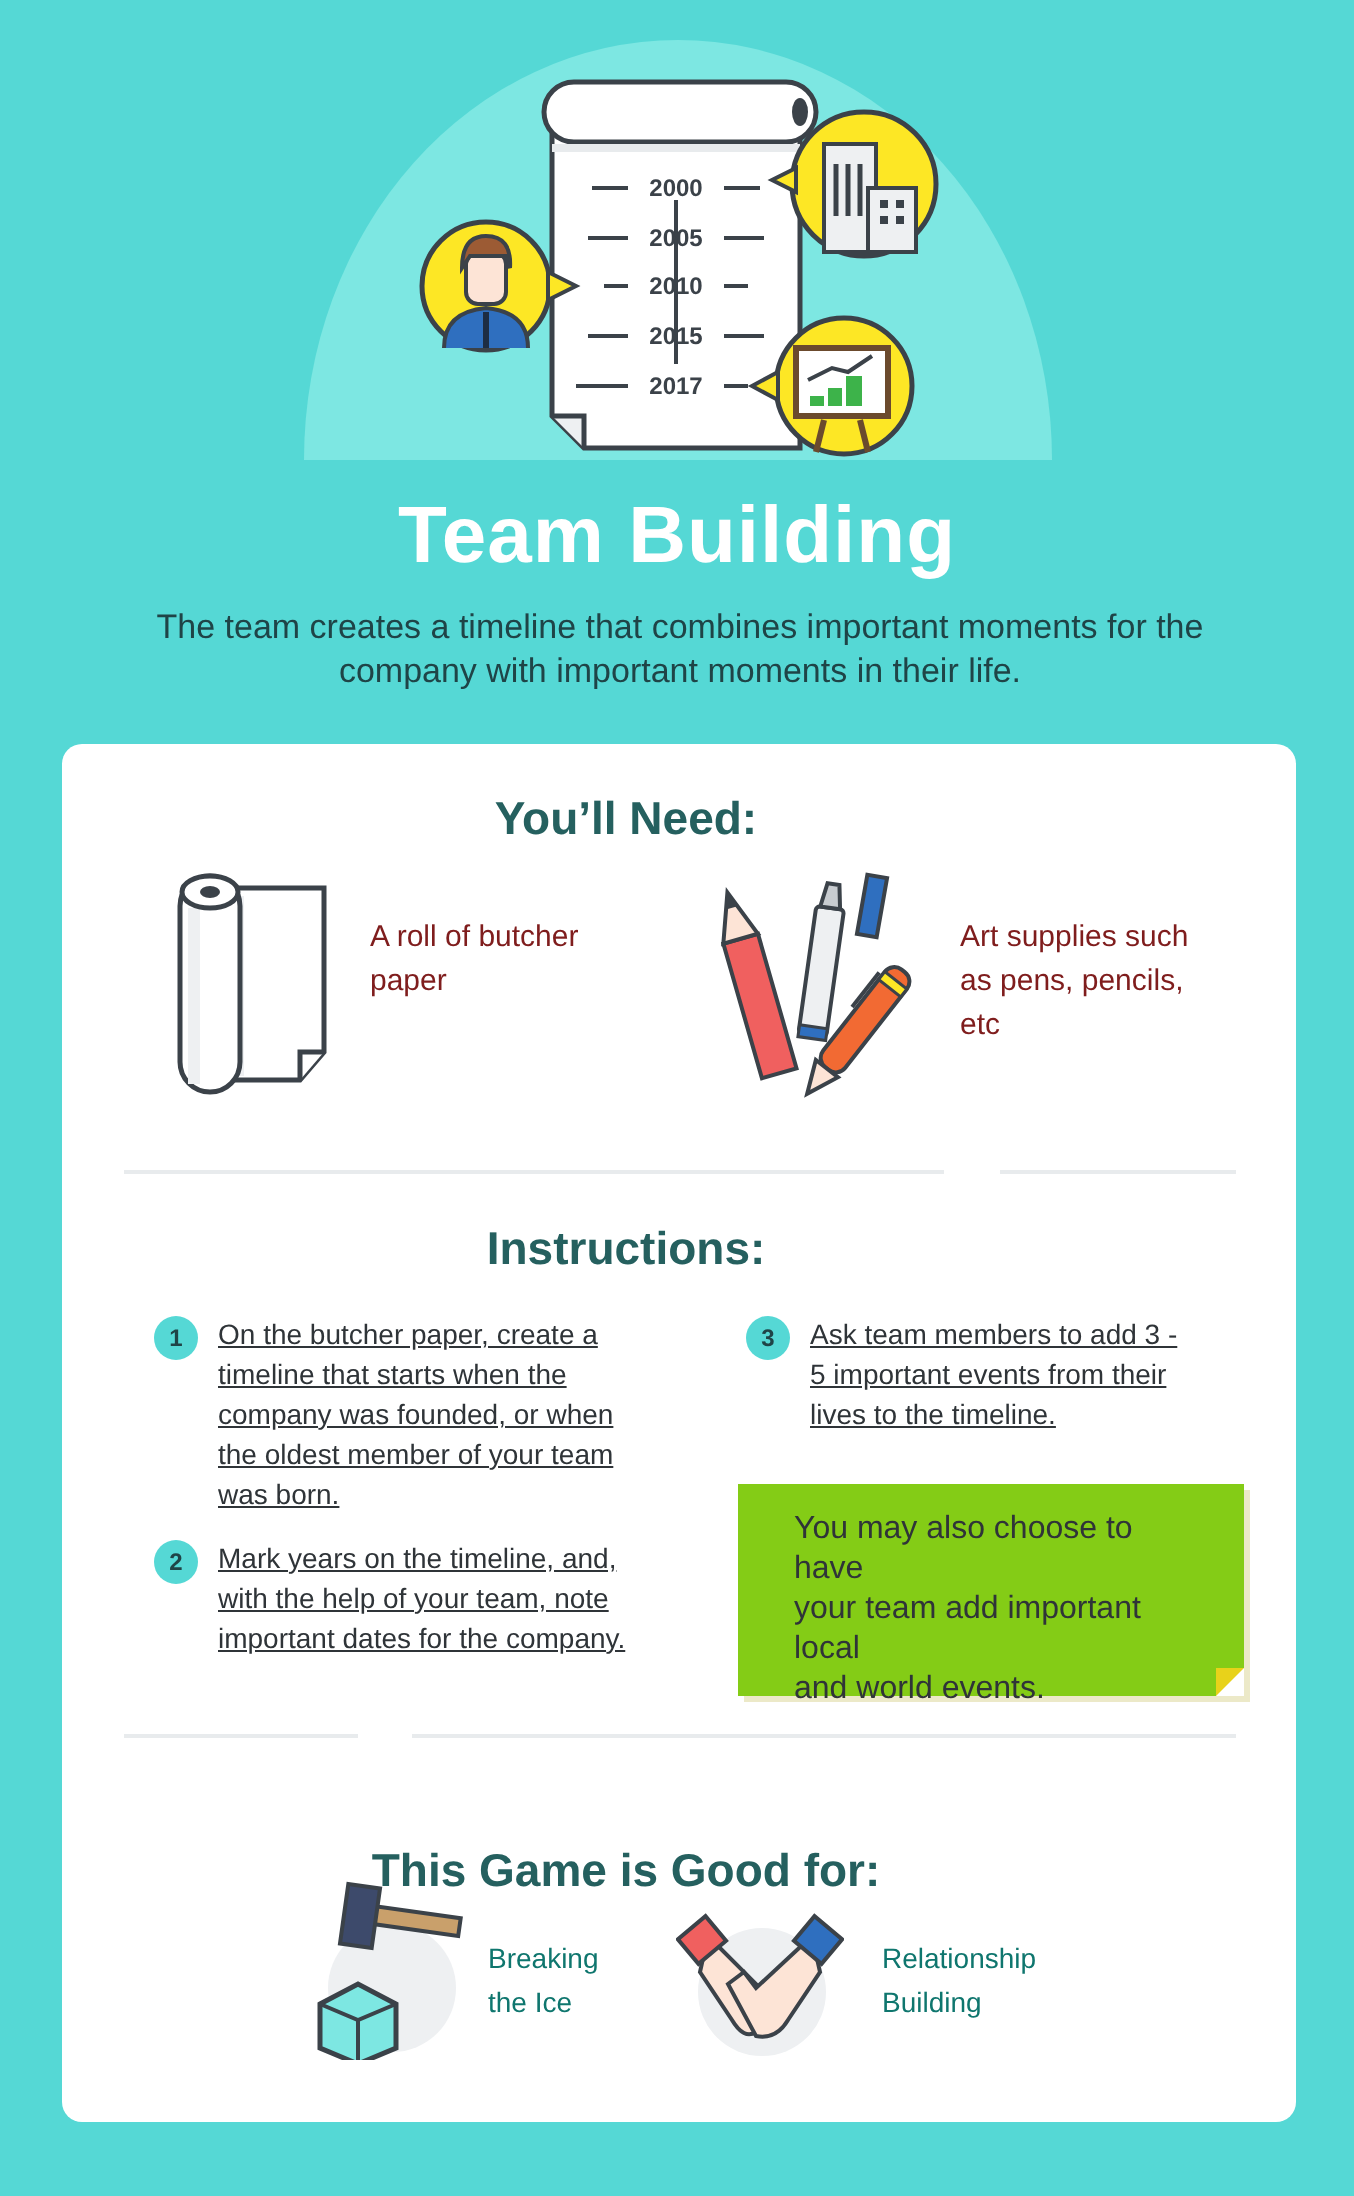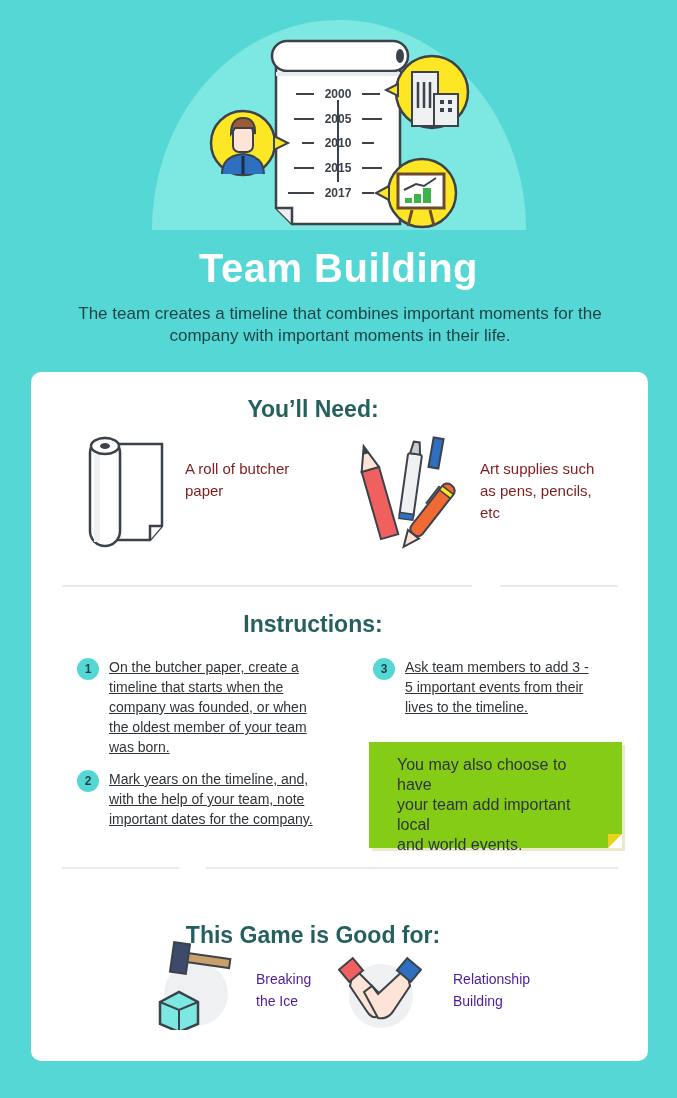--- a/index.html
+++ b/index.html
@@ -60,21 +60,21 @@
     background: #84cc16; box-shadow: 3px 3px 0 #ece9c8;
     padding: 13px 18px 0 28px;
     color: #2f3438; font-size: 16px; line-height: 20px;
   }
   .note-fold {
     position: absolute; right: 0; bottom: 0; width: 0; height: 0;
     border-style: solid; border-width: 0 0 14px 14px;
     border-color: transparent transparent #ffffff #e8d21a;
   }
 
-  .good-text { position: absolute; color: #4c1d95; font-size: 14px; line-height: 22px; margin-left: 12px; }
+  .good-text { position: absolute; color: #0f766e; font-size: 14px; line-height: 22px; }
 </style>
 </head>
 <body>
 
 <div class="hero-clip">
   <div class="hero-arc"></div>
   <svg class="hero-svg" width="280" height="192" viewBox="0 0 280 192">
 
     <path d="M76 14 L200 14 L200 186 L92 186 L76 170 Z" fill="#ffffff" stroke="#3b4249" stroke-width="2.5"></path>
     <path d="M76 170 L92 170 L92 186" fill="#eef0f2" stroke="#3b4249" stroke-width="2.5"></path>

